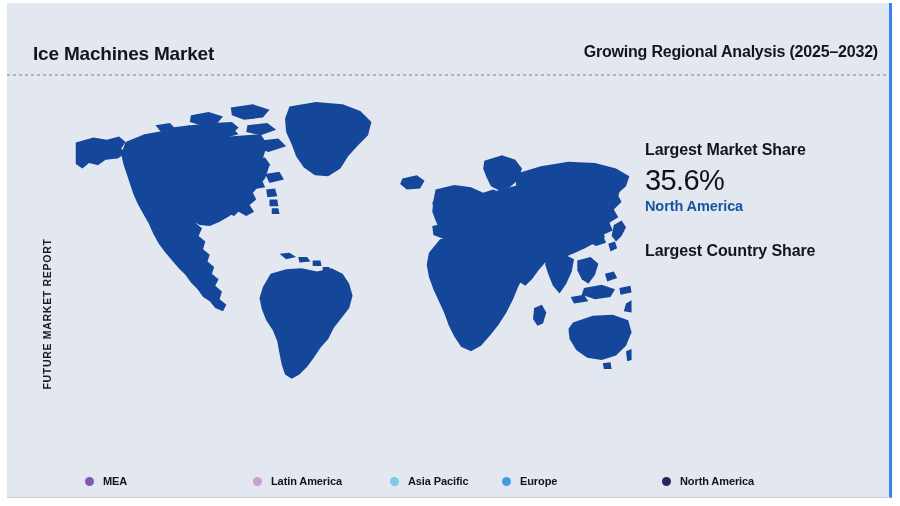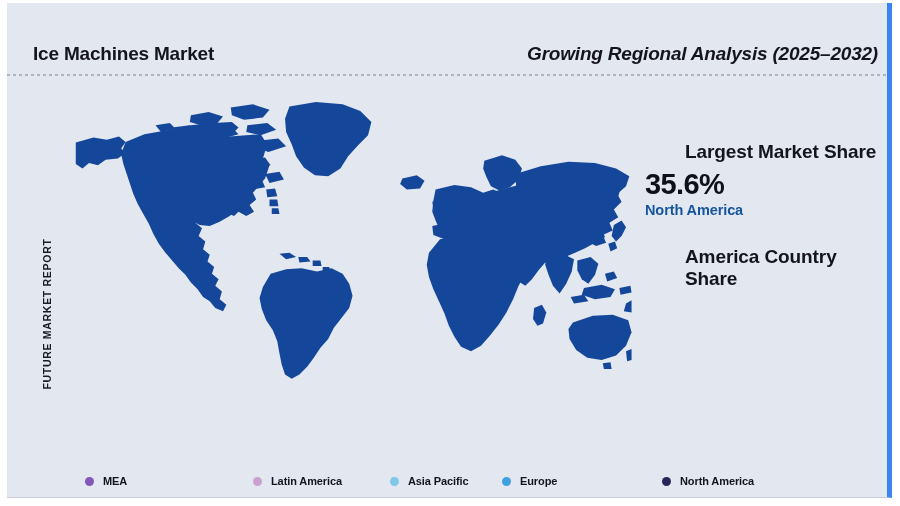--- a/index.html
+++ b/index.html
@@ -23,21 +23,21 @@
   }
 
   
   .panel {
     position: absolute;
     left: 7px;
     top: 3px;
     width: 885px;
     height: 495px;
     background: #e3e7f0;
-    border-right: 5px solid #3b82f6;
+    border-right: 3px solid #3b82f6;
     border-bottom: 1px solid #c8ccd6;
     box-sizing: border-box;
     overflow: hidden;
   }
 
   
   .header {
     position: absolute;
     left: 0;
     top: 0;
@@ -51,26 +51,25 @@
     font-size: 19px;
     font-weight: bold;
     color: #14141e;
     letter-spacing: -0.2px;
     white-space: nowrap;
   }
   .title-right {
     position: absolute;
     right: 14px;
     top: 40px;
-    font-size: 19px;
+    font-size: 16px;
     font-weight: bold;
     color: #14141e;
     letter-spacing: -0.2px;
     white-space: nowrap;
-    font-style: italic;
   }
 
   .divider {
     position: absolute;
     left: 0;
     top: 71px;
     width: 885px;
     height: 2px;
     background-image: repeating-linear-gradient(
       to right,
@@ -111,30 +110,29 @@
 
   
   .stats {
     position: absolute;
     left: 638px;
     top: 138px;
     width: 240px;
   }
   .stat-block { margin-bottom: 28px; }
   .stat-label {
-    font-size: 19px;
+    font-size: 16px;
     font-weight: bold;
     color: #14141e;
     letter-spacing: -0.1px;
     margin-bottom: 6px;
-    margin-left: 40px;
   }
   .stat-value {
     font-size: 29px;
-    font-weight: bold;
+    font-weight: normal;
     color: #101018;
     letter-spacing: -0.6px;
     line-height: 1.05;
     margin-bottom: 3px;
   }
   .stat-sub {
     font-size: 14.5px;
     font-weight: bold;
     color: #15559e;
     letter-spacing: -0.1px;
@@ -285,21 +283,21 @@
 
     <div class="stats">
 
       <div class="stat-block">
         <div class="stat-label">Largest Market Share</div>
         <div class="stat-value">35.6%</div>
         <div class="stat-sub">North America</div>
       </div>
 
       <div class="stat-block">
-        <div class="stat-label">America Country Share</div>
+        <div class="stat-label">Largest Country Share</div>
       </div>
 
     </div>
 
     <div class="legend">
 
       <div class="legend-item" style="left:0px;">
         <span class="legend-dot" style="background:#8257b8;"></span>
         <span class="legend-text">MEA</span>
       </div>

